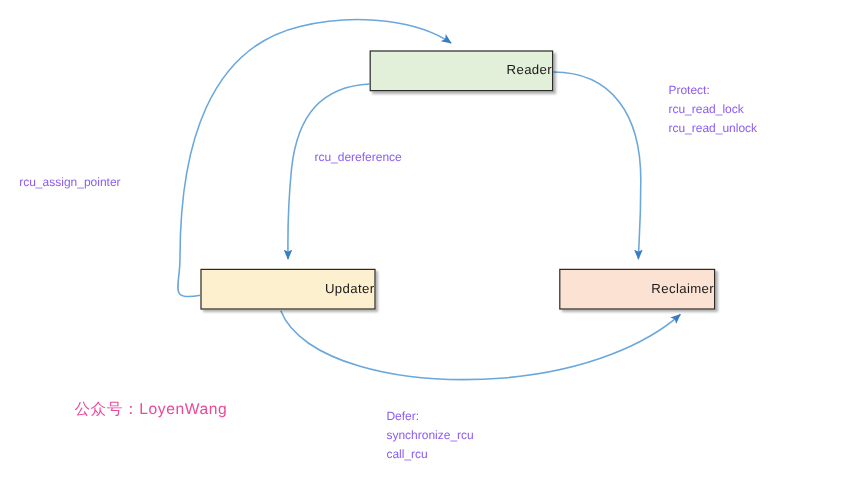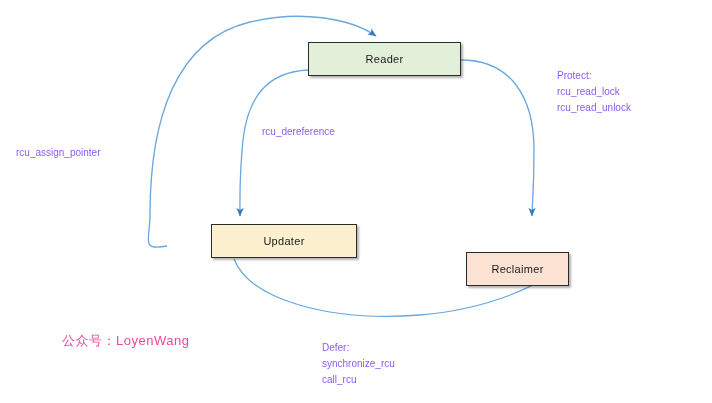--- a/index.html
+++ b/index.html
@@ -23,49 +23,47 @@
     top: 0;
     width: 712px;
     height: 403px;
   }
   .node {
     position: absolute;
     box-sizing: border-box;
     border: 1px solid #2b2b2b;
     display: flex;
     align-items: center;
-    justify-content: center;
+    justify-content: flex-end;
     font-size: 11px;
     color: #1a1a1a;
     letter-spacing: 0.3px;
     box-shadow: 2px 2px 2px rgba(0,0,0,0.30);
     z-index: 3;
   }
   #node-reader {
     left: 308px;
     top: 42px;
     width: 153px;
     height: 34px;
     background: #e2efd9;
   }
   #node-updater {
     left: 167px;
     top: 224px;
     width: 146px;
     height: 34px;
     background: #fdf0ce;
-    margin-left: 44px;
   }
   #node-reclaimer {
     left: 466px;
     top: 224px;
-    width: 103px;
+    width: 130px;
     height: 34px;
     background: #fbe2d2;
-    margin-top: 28px;
   }
   .edge-label {
     position: absolute;
     font-size: 10px;
     color: #8b5cf6;
     line-height: 16px;
     white-space: pre;
     z-index: 4;
   }
   #label-assign-pointer {

